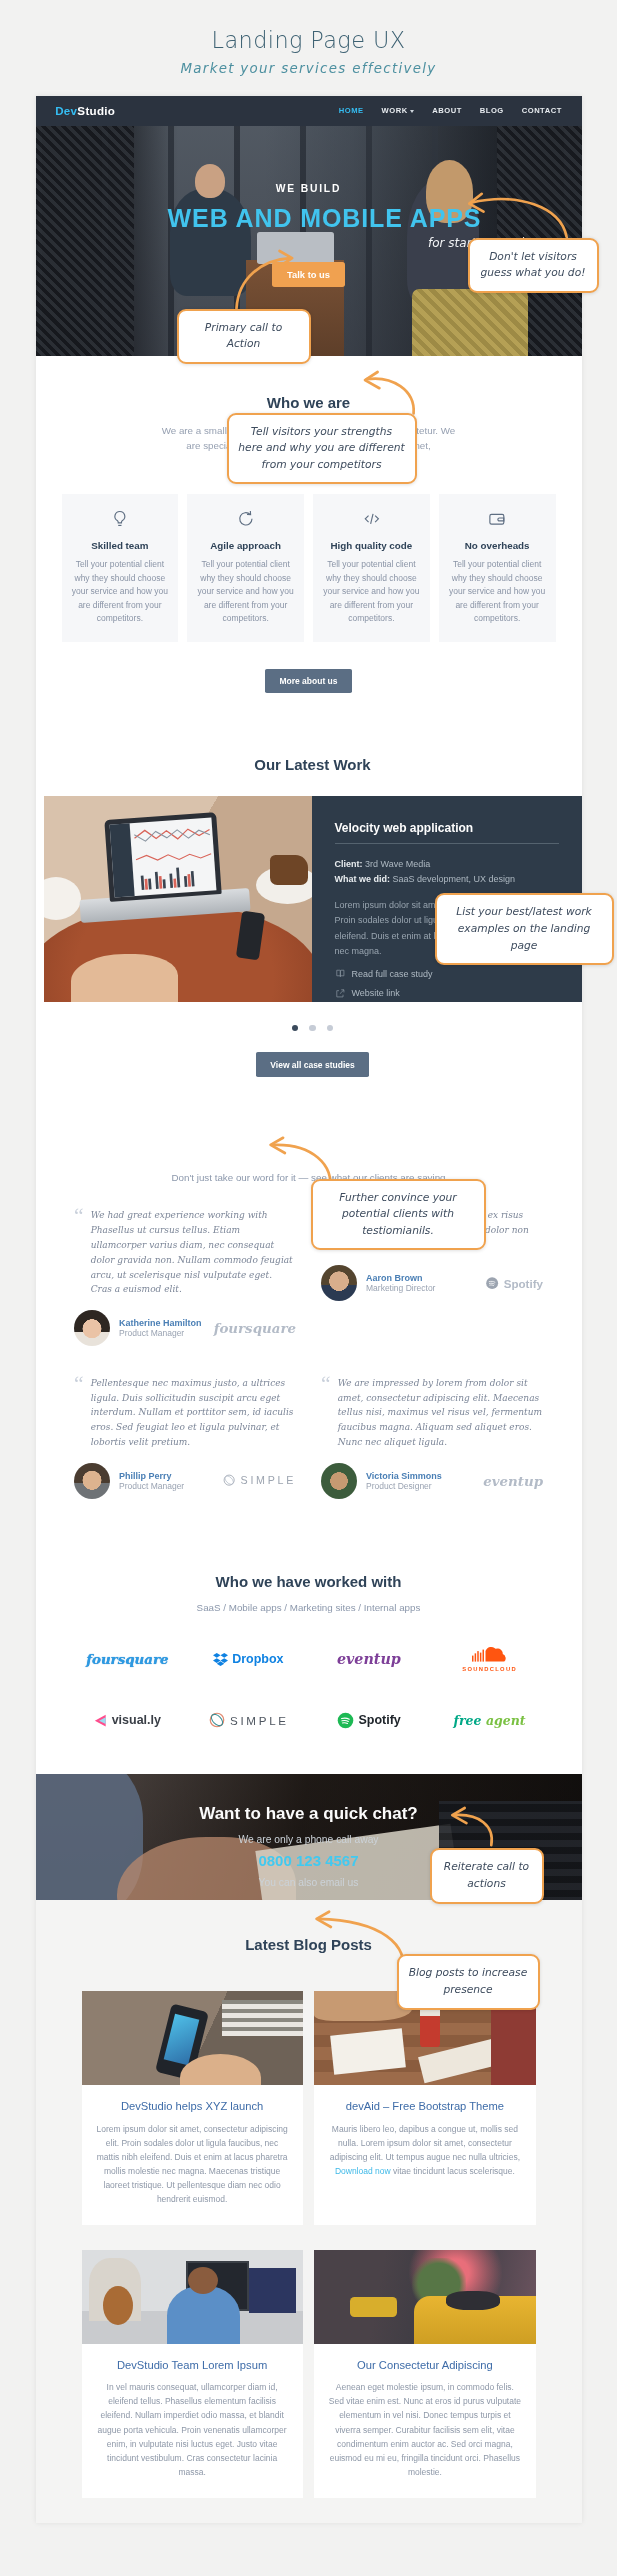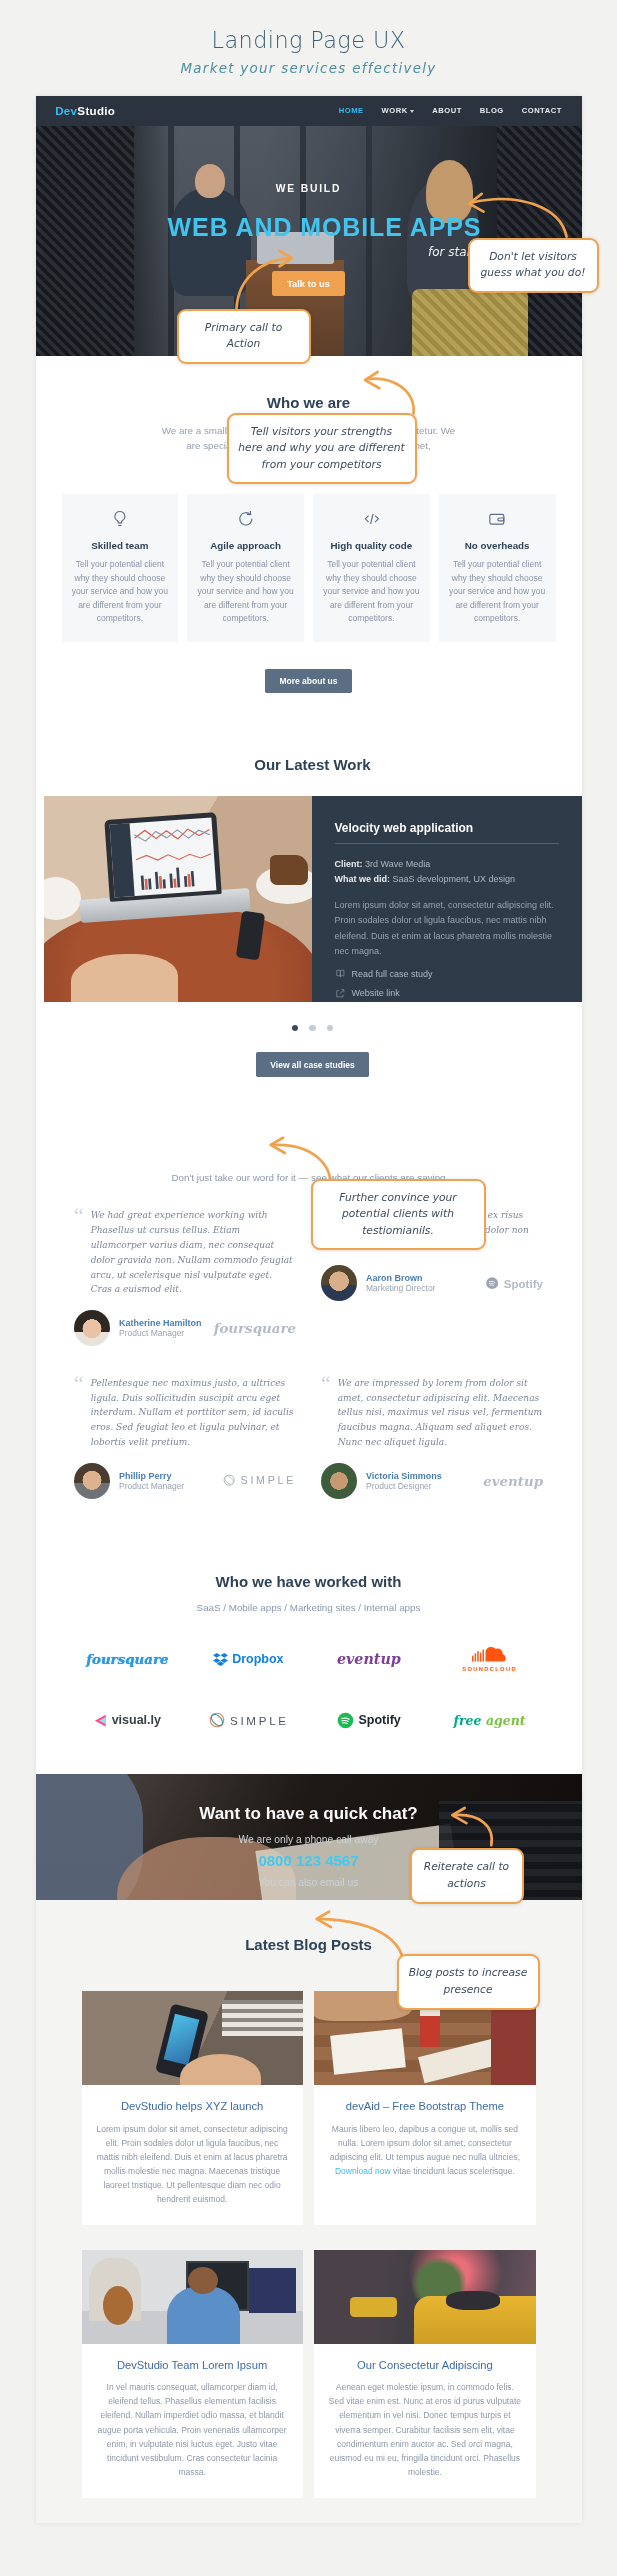--- a/index.html
+++ b/index.html
@@ -38,21 +38,21 @@
     background:repeating-linear-gradient(45deg,#16181D 0 3.6px,#2C3036 3.6px 7.2px); opacity:.9; }
   .hb-man { left:134px; top:63px; width:81px; height:107px; background:#2E3A47; border-radius:40% 45% 20% 20%; }
   .hb-man-head { left:159px; top:38px; width:30px; height:34px; background:#C9A183; border-radius:50% 50% 45% 45%; }
   .hb-woman { right:103px; top:54px; width:72px; height:125px; background:#3A3F4C; border-radius:45% 40% 20% 20%; }
   .hb-woman-hair { right:109px; top:34px; width:47px; height:63px; background:#C2996B; border-radius:50% 50% 40% 40%; }
   .hb-table { position:absolute; left:210px; top:134px; width:98px; height:98px; background:linear-gradient(#7A5236,#5D3E29); }
   .hb-laptop { position:absolute; left:221px; top:106px; width:77px; height:32px; background:#B9BEC4; border-radius:2.7px; }
   .hb-sofa { position:absolute; right:54px; bottom:0; width:116px; height:67px; background:repeating-linear-gradient(45deg,#B5A055 0 4.5px,#9D8A45 4.5px 9px); border-radius:7.2px 7.2px 0 0; }
   .hero-content { position:absolute; left:0; right:0; top:0; text-align:center; z-index:6; }
   .hero-kicker { margin-top:57px; color:#fff; font-weight:bold; font-size:10.3px; letter-spacing:1.8px; }
-  .hero-headline { margin-top:19px; color:#41C4EE; font-weight:bold; font-size:25px; letter-spacing:0.9px;padding-left:32px; }
+  .hero-headline { margin-top:10px; color:#41C4EE; font-weight:bold; font-size:25px; letter-spacing:0.9px;padding-left:32px; }
   .hero-sub { margin-top:3px; color:#F2F4F6; font-style:italic; font-family:"DejaVu Sans", sans-serif; font-size:12px;text-align:right; }
   .hero-cta { display:inline-block; margin-top:12.5px; background:#F0A150; color:#fff; font-weight:bold; font-size:9.4px; padding:7.2px 15px; border-radius:2.7px; cursor:pointer; }
 
   
   .annotation { position:absolute; background:#fff; border:2.7px solid #F0A24E; border-radius:9px;
     padding:9px 9px; font-family:"DejaVu Sans", sans-serif; font-style:italic; font-size:10.7px; line-height:1.55;
     color:#3E4C5E; text-align:center; z-index:30; box-shadow:0 0.9px 3.6px rgba(0,0,0,.12); }
   .arrow { position:absolute; z-index:29; }
   .arrow svg { overflow:visible; display:block; }
   .arrow path, .arrow polyline { fill:none; stroke:#F0A24E; stroke-width:3; stroke-linecap:round; stroke-linejoin:round; }
@@ -153,21 +153,21 @@
   .cb-hand { position:absolute; left:81px; top:63px; width:179px; height:116px; background:#B98A6E; border-radius:50% 40% 30% 50%; opacity:.75; }
   .cb-sleeve { position:absolute; left:-27px; top:-18px; width:134px; height:161px; background:#5E6E86; border-radius:40%; opacity:.8; }
   .cb-pad { position:absolute; left:224px; bottom:-18px; width:197px; height:81px; background:#D8D2C6; transform:rotate(-8deg); opacity:.85; }
   .cb-laptop { position:absolute; right:0; top:27px; width:143px; height:125px; background:repeating-linear-gradient(0deg,#14161A 0 7.2px,#23262C 7.2px 14.3px); opacity:.9; }
   .chat-content { position:absolute; inset:0; text-align:center; z-index:6; }
   .chat-h { margin-top:30px; font-size:17px; font-weight:bold; color:#FBFBFB; }
   .chat-line { margin-top:9.8px; font-size:10.3px; color:#CBD2D8; }
   .chat-phone { margin-top:7.2px; font-size:15px; font-weight:bold; color:#41C9F0; cursor:pointer; }
   .chat-line2 { margin-top:8px; font-size:10.3px; color:#CBD2D8; }
   .chat-email { margin-top:7.2px; font-size:10.7px; font-weight:bold; color:#41C9F0; cursor:pointer; }
-  .ann-chat { left:374px; top:74px; width:114px; }
+  .ann-chat { left:394px; top:74px; width:114px; }
   .arr-chat { left:407px; top:34px; }
 
   
   .blog { position:relative; background:#F4F4F3; padding-top:36px; padding-bottom:25px; }
   .blog-grid { margin:38px auto 0; width:454px; display:grid; grid-template-columns:1fr 1fr; gap:25px 11.6px; }
   .post { background:#fff; }
   .post-img { height:94px; position:relative; overflow:hidden; }
   .post-body { padding:14.3px 14.3px 19.7px; text-align:center; }
   .post-title { font-size:11.2px; color:#3E6CA8; font-weight:normal; cursor:pointer; }
   .post-text { margin-top:9.8px; font-size:8.5px; color:#8E98A8; line-height:1.65; }
@@ -365,20 +365,21 @@
         <div class="work-link">
           <svg viewBox="0 0 24 24">
               <path d="M14 4h6v6"></path>
               <path d="M20 4l-9 9"></path>
               <path d="M9 6H4v14h14v-5"></path>
             </svg>
           <span>Website link</span>
         </div>
 
       </div>
+      <div class="annotation ann-work">List your best/latest work examples on the landing page</div>
     </div>
     <div class="dots">
       <span class="dot active"></span>
       <span class="dot"></span>
       <span class="dot"></span>
     </div>
     <div class="work-btn"><span class="btn-slate">View all case studies</span></div>
   </div>
 
   <div class="testimonials">

